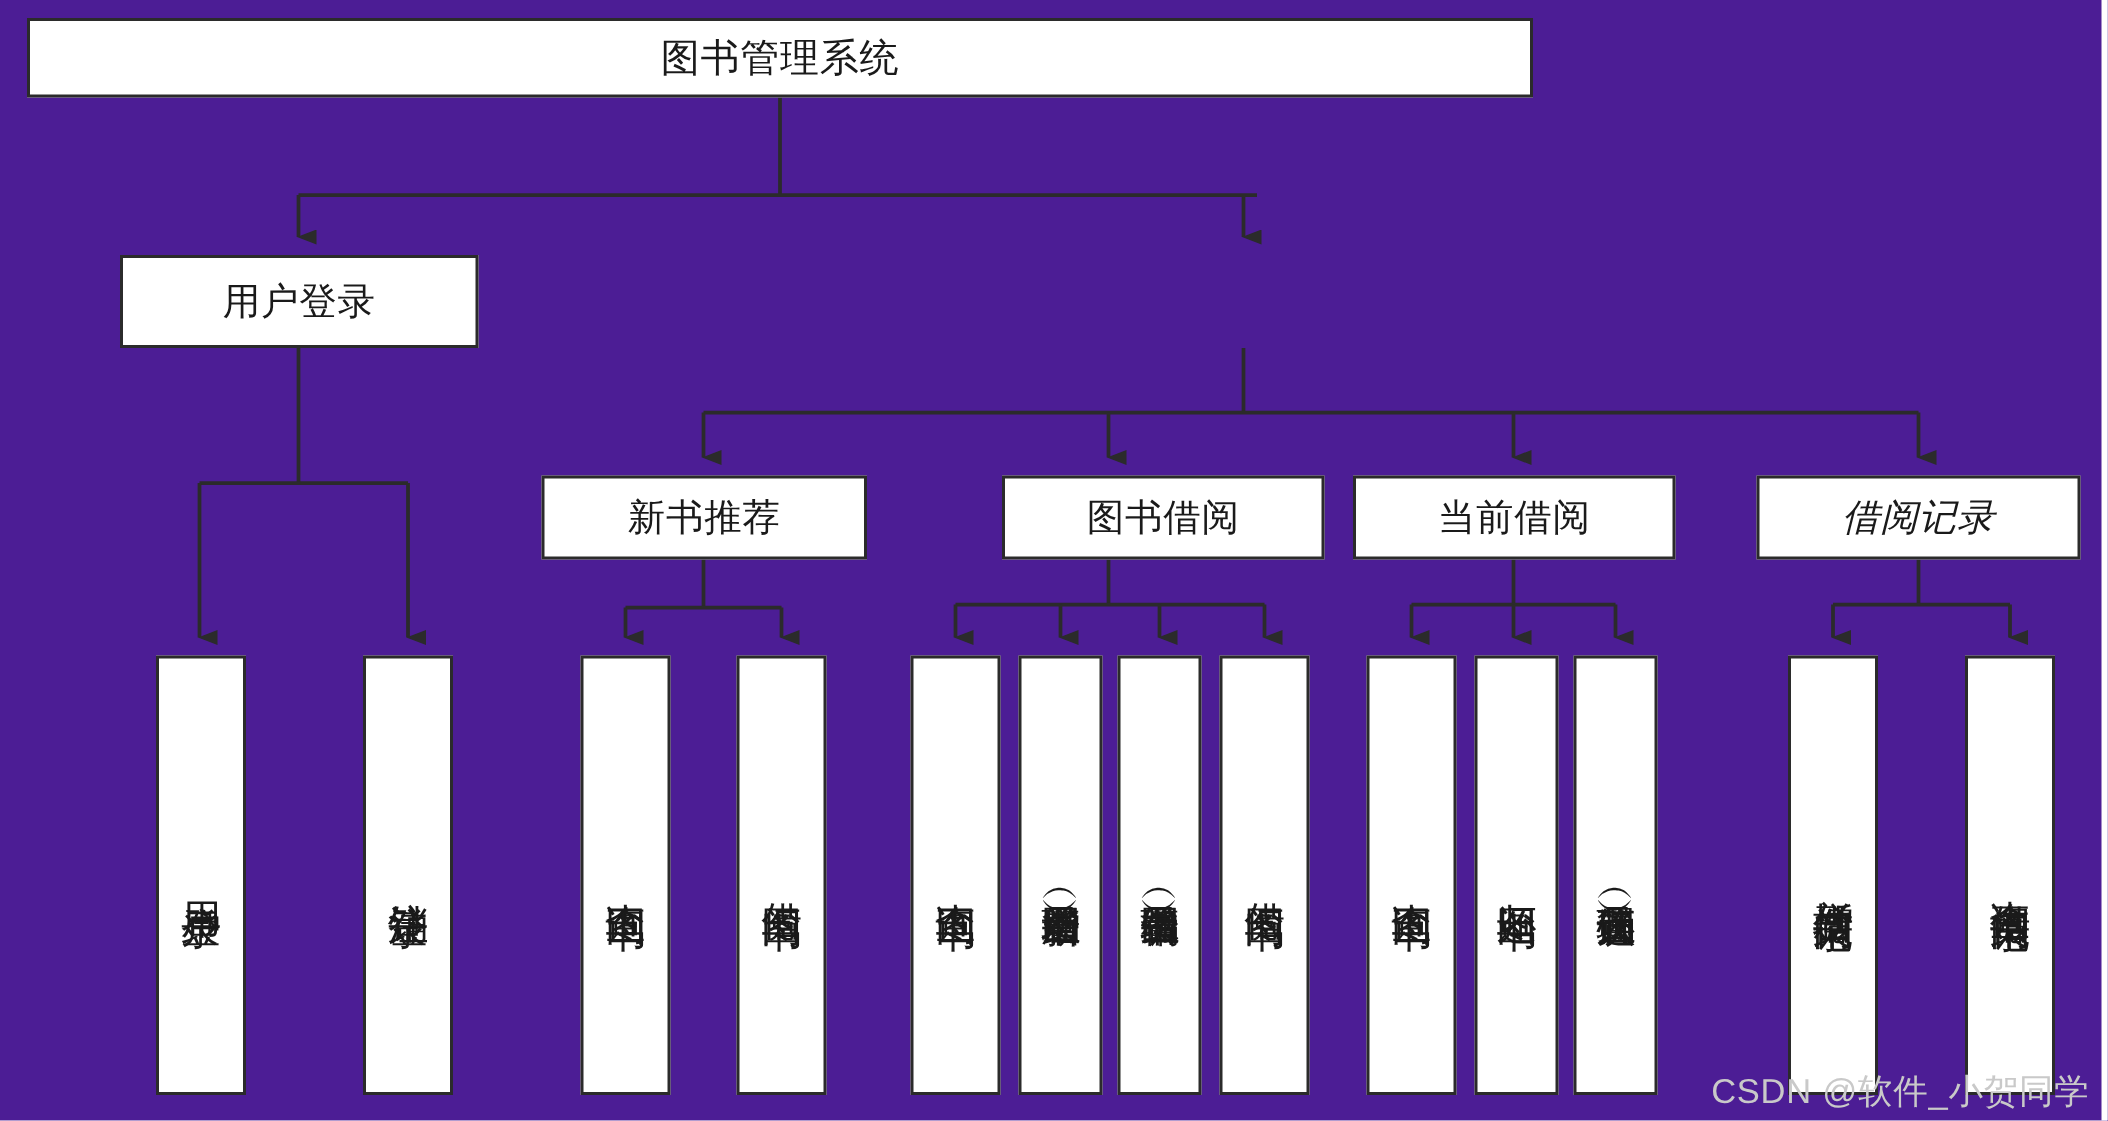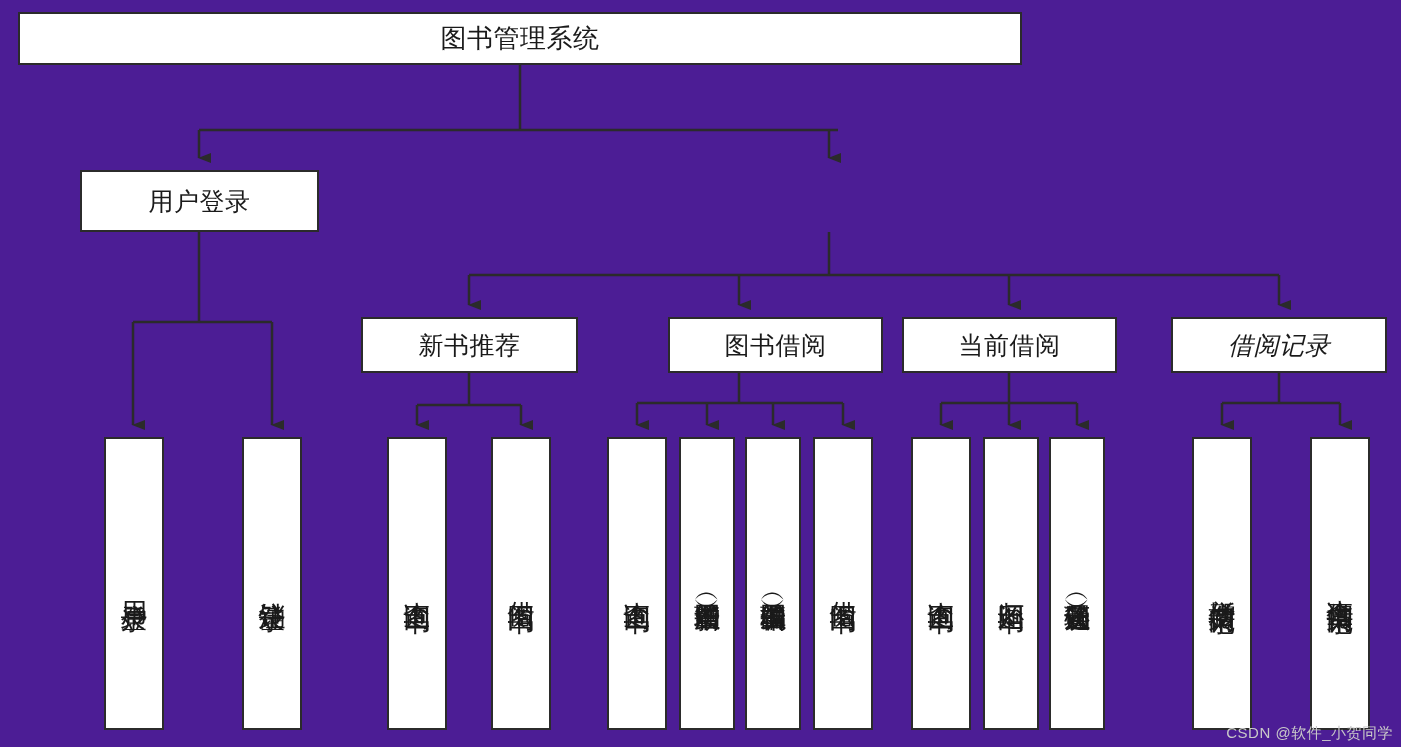--- a/index.html
+++ b/index.html
@@ -60,21 +60,21 @@
   }
   .node.vert.tight .label {
     font-size: 26px;
     letter-spacing: 0px;
     line-height: 1.06;
   }
   .watermark {
     position: absolute;
     right: 8px;
     bottom: 4px;
-    font-size: 15px;
+    font-size: 23px;
     color: #c9c9c9;
     letter-spacing: 0.5px;
     white-space: nowrap;
   }
 </style>
 </head>
 <body>
 
 <div id="canvas">
 

